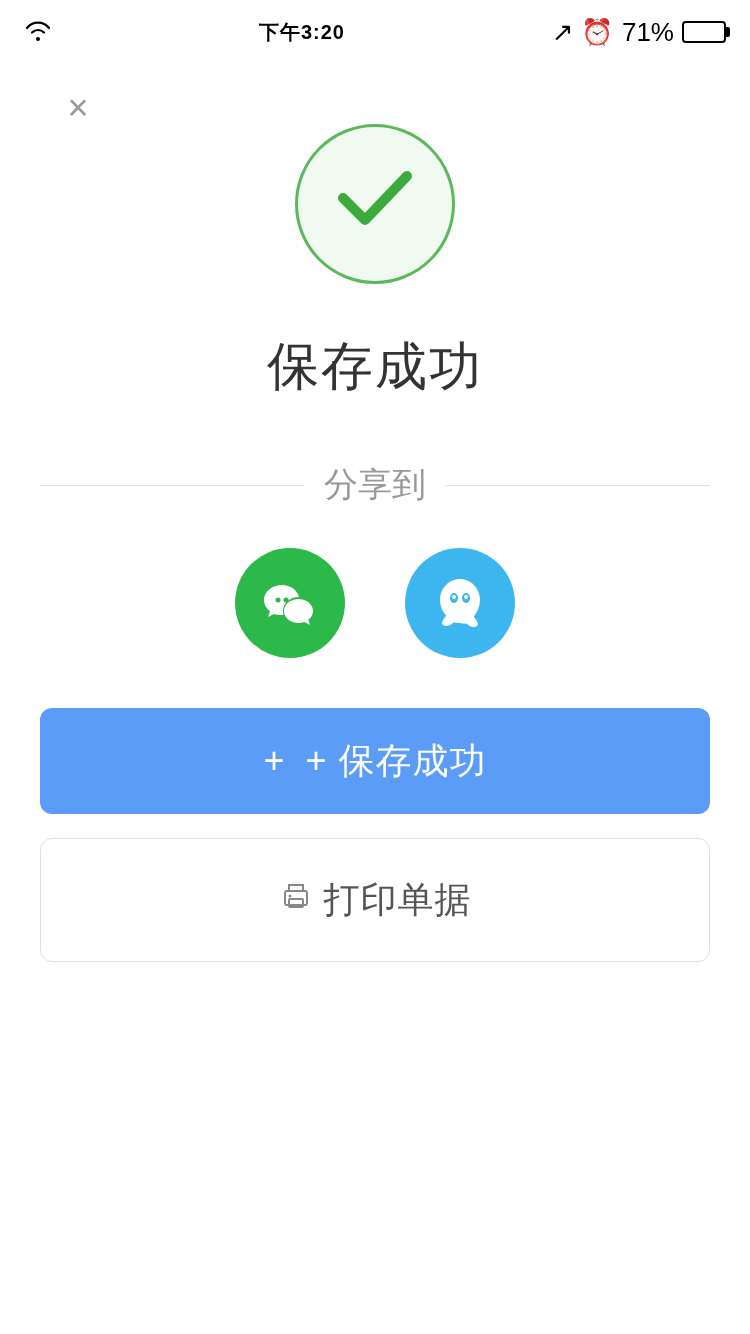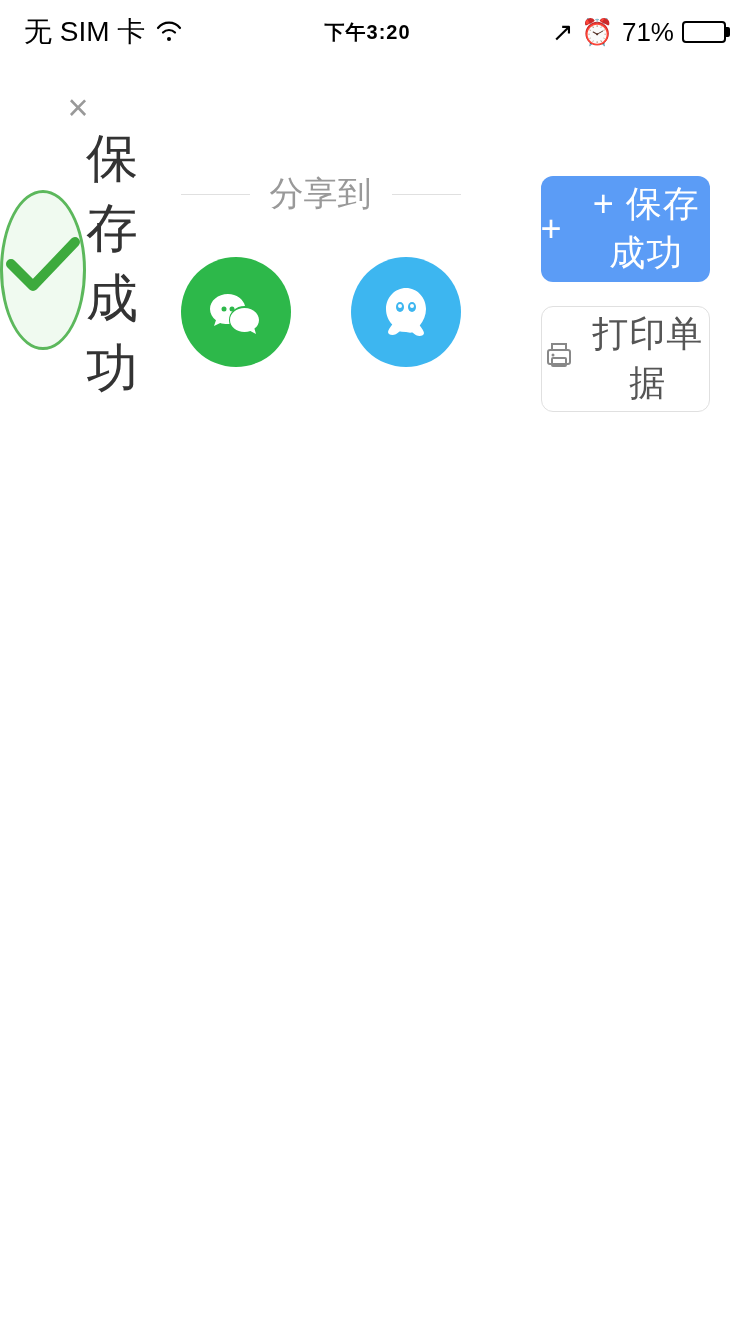--- a/index.html
+++ b/index.html
@@ -83,20 +83,21 @@
       justify-content: center;
       cursor: pointer;
       color: #999;
       font-size: 36px;
       font-weight: 300;
     }
 
     
     .main-content {
       display: flex;
+      flex-direction: column;
       align-items: center;
       padding-top: 60px;
     }
 
     
     .success-circle {
       width: 160px;
       height: 160px;
       border-radius: 50%;
       border: 3px solid #5cb85c;
@@ -190,43 +191,43 @@
       color: #fff;
       display: flex;
       align-items: center;
       justify-content: center;
       gap: 16px;
       cursor: pointer;
       letter-spacing: 1px;
     }
     .btn-secondary {
       width: 100%;
-      height: 106px;
+      height: 124px;
       background: #fff;
       border: 1px solid #e0e0e0;
       border-radius: 12px;
       font-size: 36px;
       color: #555;
       display: flex;
       align-items: center;
+      justify-content: center;
       gap: 11px;
       cursor: pointer;
       letter-spacing: 1px;
     }
     .btn-icon-gray {
       font-size: 34px;
       color: #888;
     }
   </style>
 </head>
 <body>
 
 <div class="status-bar">
   <div class="status-left">
-    <span>无 SIM 卡</span>
     <span>
       <svg width="28" height="20" viewBox="0 0 28 20" fill="none">
         <path d="M14 16a2 2 0 1 1 0 4 2 2 0 0 1 0-4z" fill="#000"></path>
         <path d="M8 11.5a8.5 8.5 0 0 1 12 0" stroke="#000" stroke-width="2.2" fill="none" stroke-linecap="round"></path>
         <path d="M3 7a14 14 0 0 1 22 0" stroke="#000" stroke-width="2.2" fill="none" stroke-linecap="round"></path>
       </svg>
     </span>
   </div>
   <div class="status-center">下午3:20</div>
   <div class="status-right">

